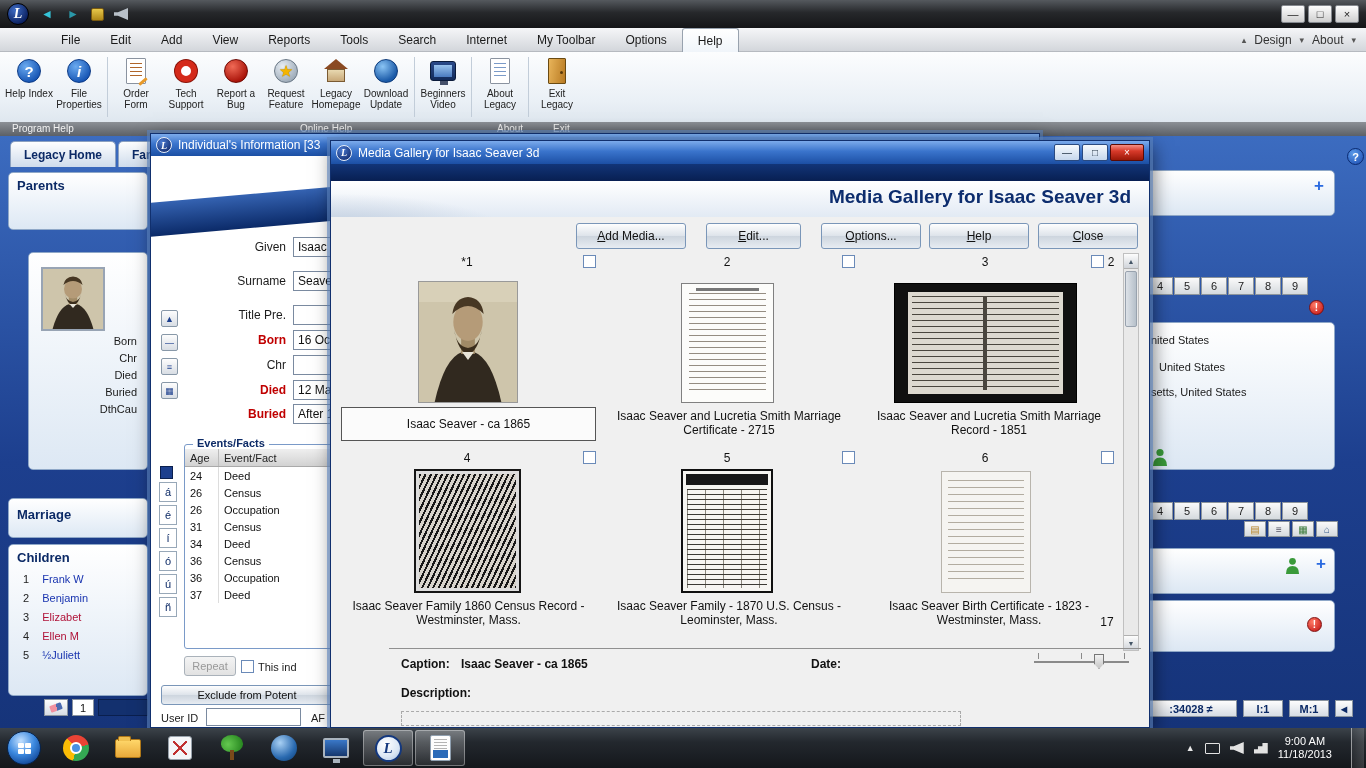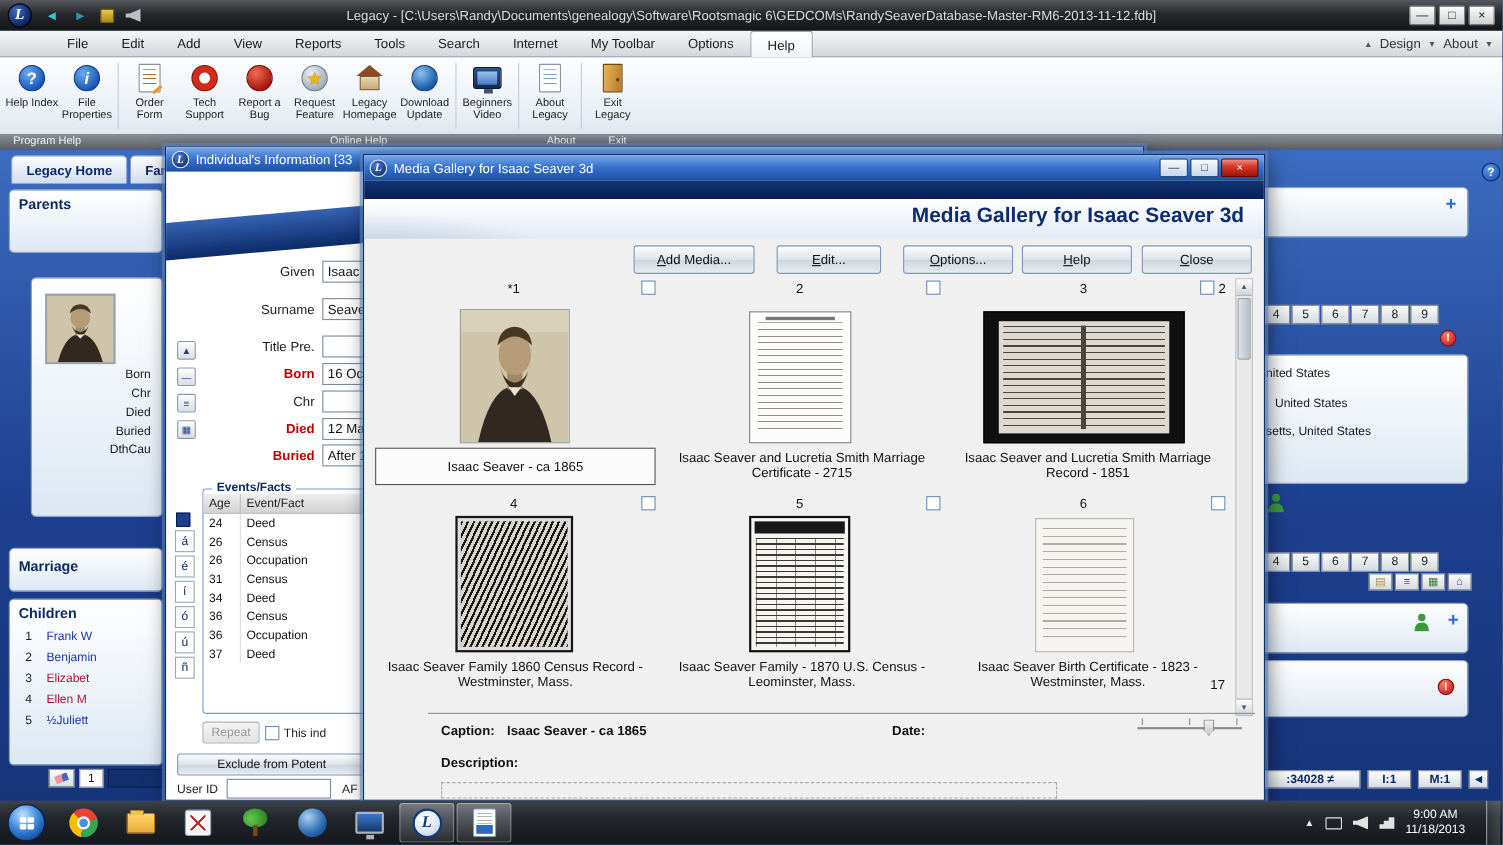--- a/index.html
+++ b/index.html
@@ -272,21 +272,20 @@
 <div class="screen">
 
   <div class="titlebar">
     <div class="app-logo">L</div>
     <div class="tb-icons">
       <span class="tb-ic back">◄</span>
       <span class="tb-ic fwd">►</span>
       <span class="tb-ic gold"></span>
       <span class="tb-ic vol"></span>
     </div>
-    <div class="title-text">Legacy - [C:\Users\Randy\Documents\genealogy\Software\Rootsmagic 6\GEDCOMs\RandySeaverDatabase-Master-RM6-2013-11-12.fdb]</div>
     <div class="win-controls">
       <div class="win-btn">—</div>
       <div class="win-btn">□</div>
       <div class="win-btn">×</div>
     </div>
   </div>
 
   <div class="menubar">
     <div class="menu-item">File</div>
     <div class="menu-item">Edit</div>
@@ -461,21 +460,21 @@
   <div class="numrow" style="left:1147px;top:277px">
     <div class="numcell">4</div>
     <div class="numcell">5</div>
     <div class="numcell">6</div>
     <div class="numcell">7</div>
     <div class="numcell">8</div>
     <div class="numcell">9</div>
   </div>
   <div class="excl" style="left:1309px;top:300px">!</div>
 
-  <div class="panel" style="left:1145px;top:322px;width:190px;height:118px">
+  <div class="panel" style="left:1145px;top:322px;width:190px;height:148px">
     <span class="place-txt" style="left:5px;top:11px">nited States</span>
     <span class="place-txt" style="left:13px;top:38px">United States</span>
     <span class="place-txt" style="left:5px;top:63px">setts, United States</span>
   </div>
 
   <svg class="person-ic" style="left:1152px;top:448px" width="16" height="18" viewBox="0 0 16 18">
     <circle cx="8" cy="4.5" r="3.6" fill="#3a9a3a"></circle>
     <path d="M1 18 Q1 9.5 8 9.5 Q15 9.5 15 18 Z" fill="#3a9a3a"></path>
   </svg>
 

